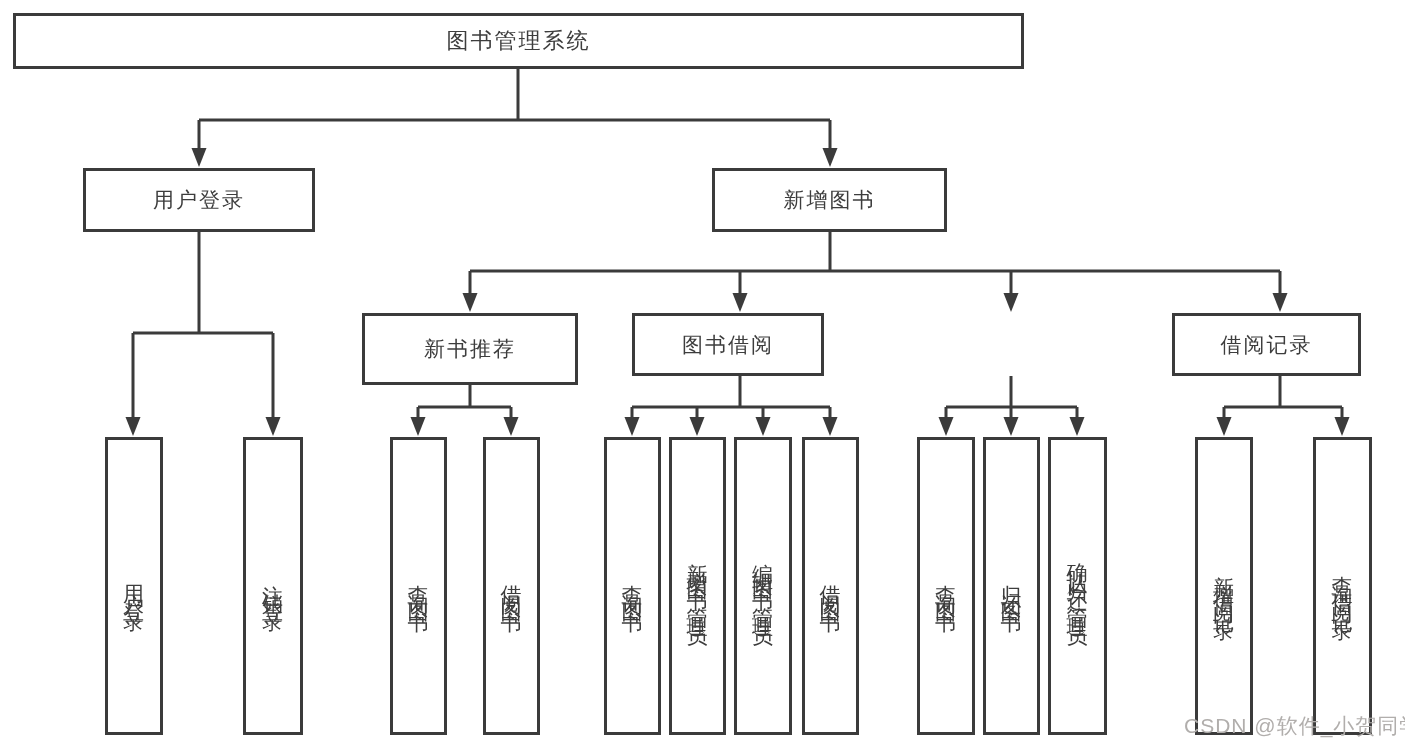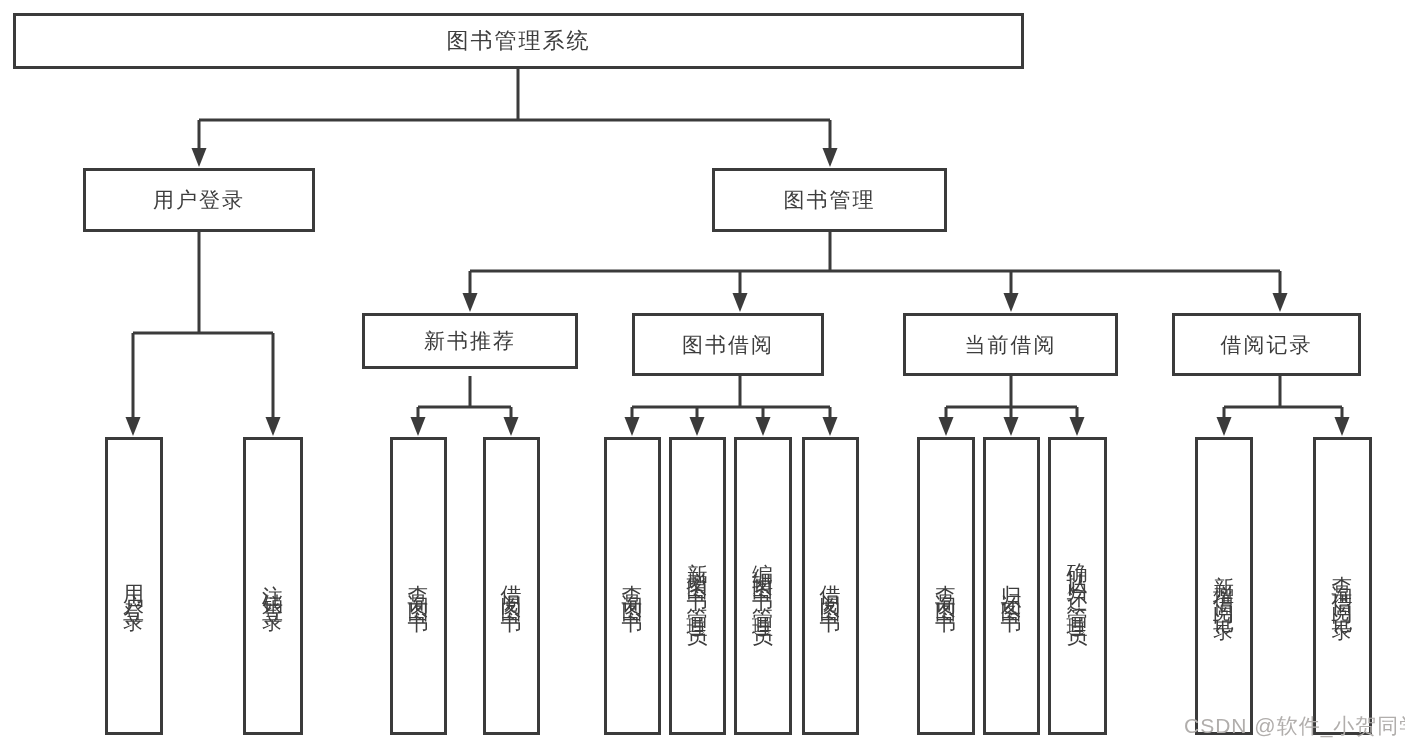--- a/index.html
+++ b/index.html
@@ -92,31 +92,28 @@
   </svg>
 
   <div class="box root" style="left:13px;top:13px;width:1011px;height:56px">
     <span class="lbl">图书管理系统</span>
   </div>
 
   <div class="box" style="left:83px;top:168px;width:232px;height:64px">
     <span class="lbl">用户登录</span>
   </div>
   <div class="box" style="left:712px;top:168px;width:235px;height:64px">
-    <span class="lbl">图书管理</span>
+    <span class="lbl">新增图书</span>
   </div>
 
-  <div class="box" style="left:362px;top:313px;width:216px;height:56px">
+  <div class="box" style="left:362px;top:313px;width:216px;height:72px">
     <span class="lbl">新书推荐</span>
   </div>
   <div class="box" style="left:632px;top:313px;width:192px;height:63px">
     <span class="lbl">图书借阅</span>
-  </div>
-  <div class="box" style="left:903px;top:313px;width:215px;height:63px">
-    <span class="lbl">当前借阅</span>
   </div>
   <div class="box" style="left:1172px;top:313px;width:189px;height:63px">
     <span class="lbl">借阅记录</span>
   </div>
 
   <div class="box v" style="left:105px;top:437px;width:58px;height:298px">
     <span class="lbl">用户登录</span>
   </div>
   <div class="box v" style="left:243px;top:437px;width:60px;height:298px">
     <span class="lbl">注销登录</span>

